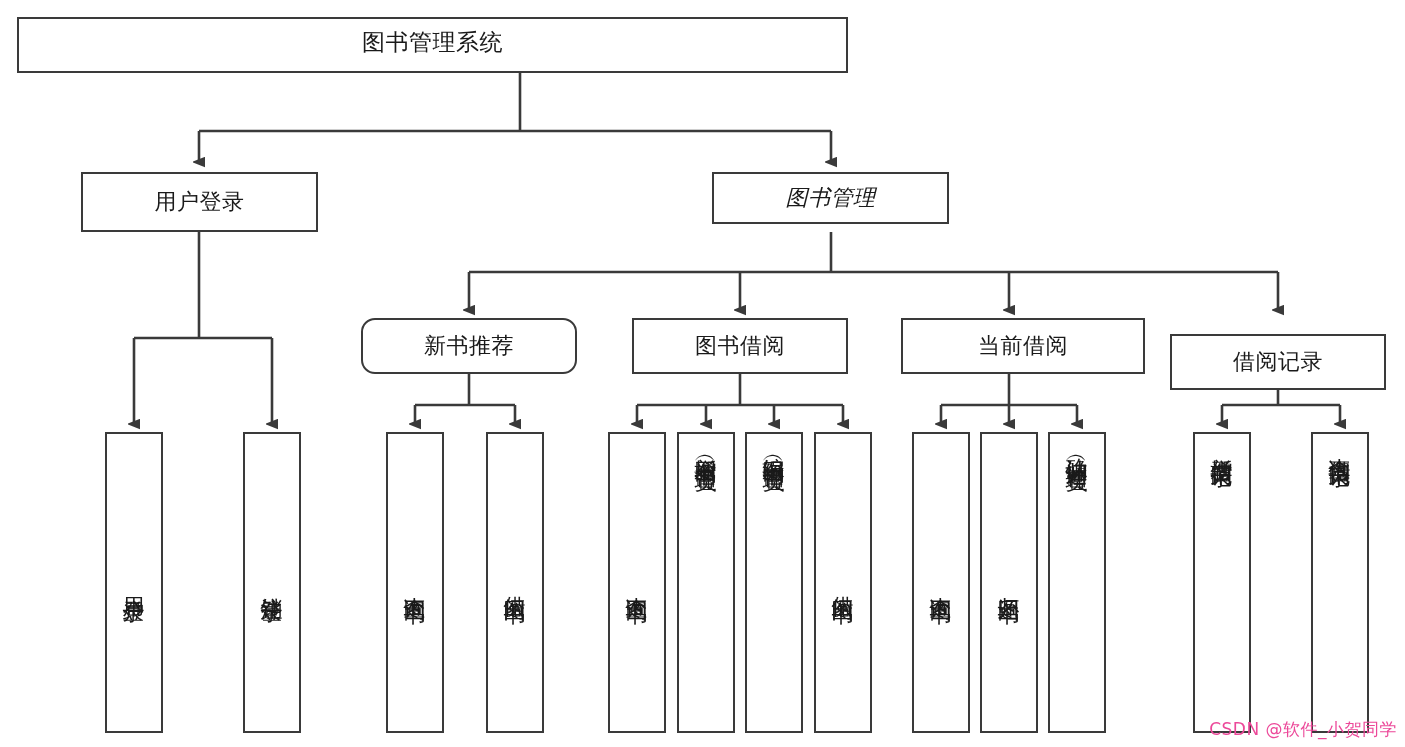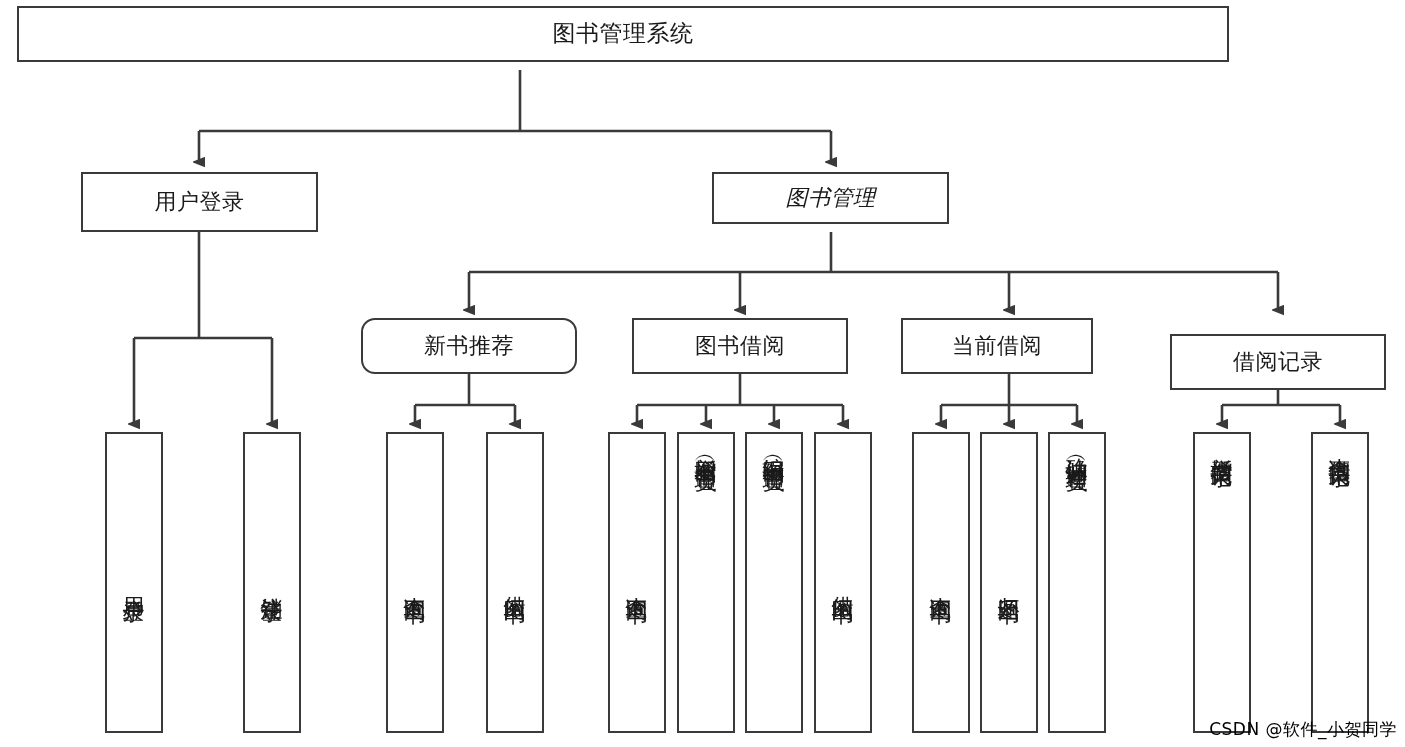--- a/index.html
+++ b/index.html
@@ -52,21 +52,21 @@
     letter-spacing:2px;
     white-space:nowrap;
   }
   .v-node.tall .lbl{letter-spacing:2px;}
   .v-node.short{align-items:center;padding-top:0;}
 
   #watermark{
     position:absolute;
     right:8px;bottom:6px;
     font-size:17px;
-    color:#000000;
+    color:#ec4899;
     letter-spacing:0.5px;
     white-space:nowrap;
     font-family:"DejaVu Sans","Liberation Sans",sans-serif;
   }
 </style>
 </head>
 <body>
 
 <div id="canvas">
 
@@ -113,41 +113,41 @@
       <path d="M1009,405 L1009,424" marker-end="url(#arrow)"></path>
       <path d="M1077,405 L1077,424" marker-end="url(#arrow)"></path>
 
       <path d="M1278,374 L1278,405"></path>
       <path d="M1222,405 L1340,405"></path>
       <path d="M1222,405 L1222,424" marker-end="url(#arrow)"></path>
       <path d="M1340,405 L1340,424" marker-end="url(#arrow)"></path>
     </g>
   </svg>
 
-  <div class="node h-node" id="n-root" style="left:17px;top:6px;width:1212px;height:56px;">
+  <div class="node h-node" id="n-root" style="left:17px;top:17px;width:831px;height:56px;font-family:Liberation Mono, monospace;">
     <span class="lbl">图书管理系统</span>
   </div>
 
   <div class="node h-node" style="left:81px;top:172px;width:237px;height:60px;">
     <span class="lbl">用户登录</span>
   </div>
 
   <div class="node h-node" style="left:712px;top:172px;width:237px;height:52px;font-style:italic;">
     <span class="lbl">图书管理</span>
   </div>
 
   <div class="node h-node" style="left:361px;top:318px;width:216px;height:56px;border-radius:14px;">
     <span class="lbl">新书推荐</span>
   </div>
 
   <div class="node h-node" style="left:632px;top:318px;width:216px;height:56px;">
     <span class="lbl">图书借阅</span>
   </div>
 
-  <div class="node h-node" style="left:901px;top:318px;width:192px;height:56px;">
+  <div class="node h-node" style="left:901px;top:318px;width:244px;height:56px;">
     <span class="lbl">当前借阅</span>
   </div>
 
   <div class="node h-node" style="left:1170px;top:334px;width:216px;height:56px;">
     <span class="lbl">借阅记录</span>
   </div>
 
   <div class="node v-node short" style="left:105px;top:432px;width:58px;height:301px;">
     <span class="lbl">用户登录</span>
   </div>

